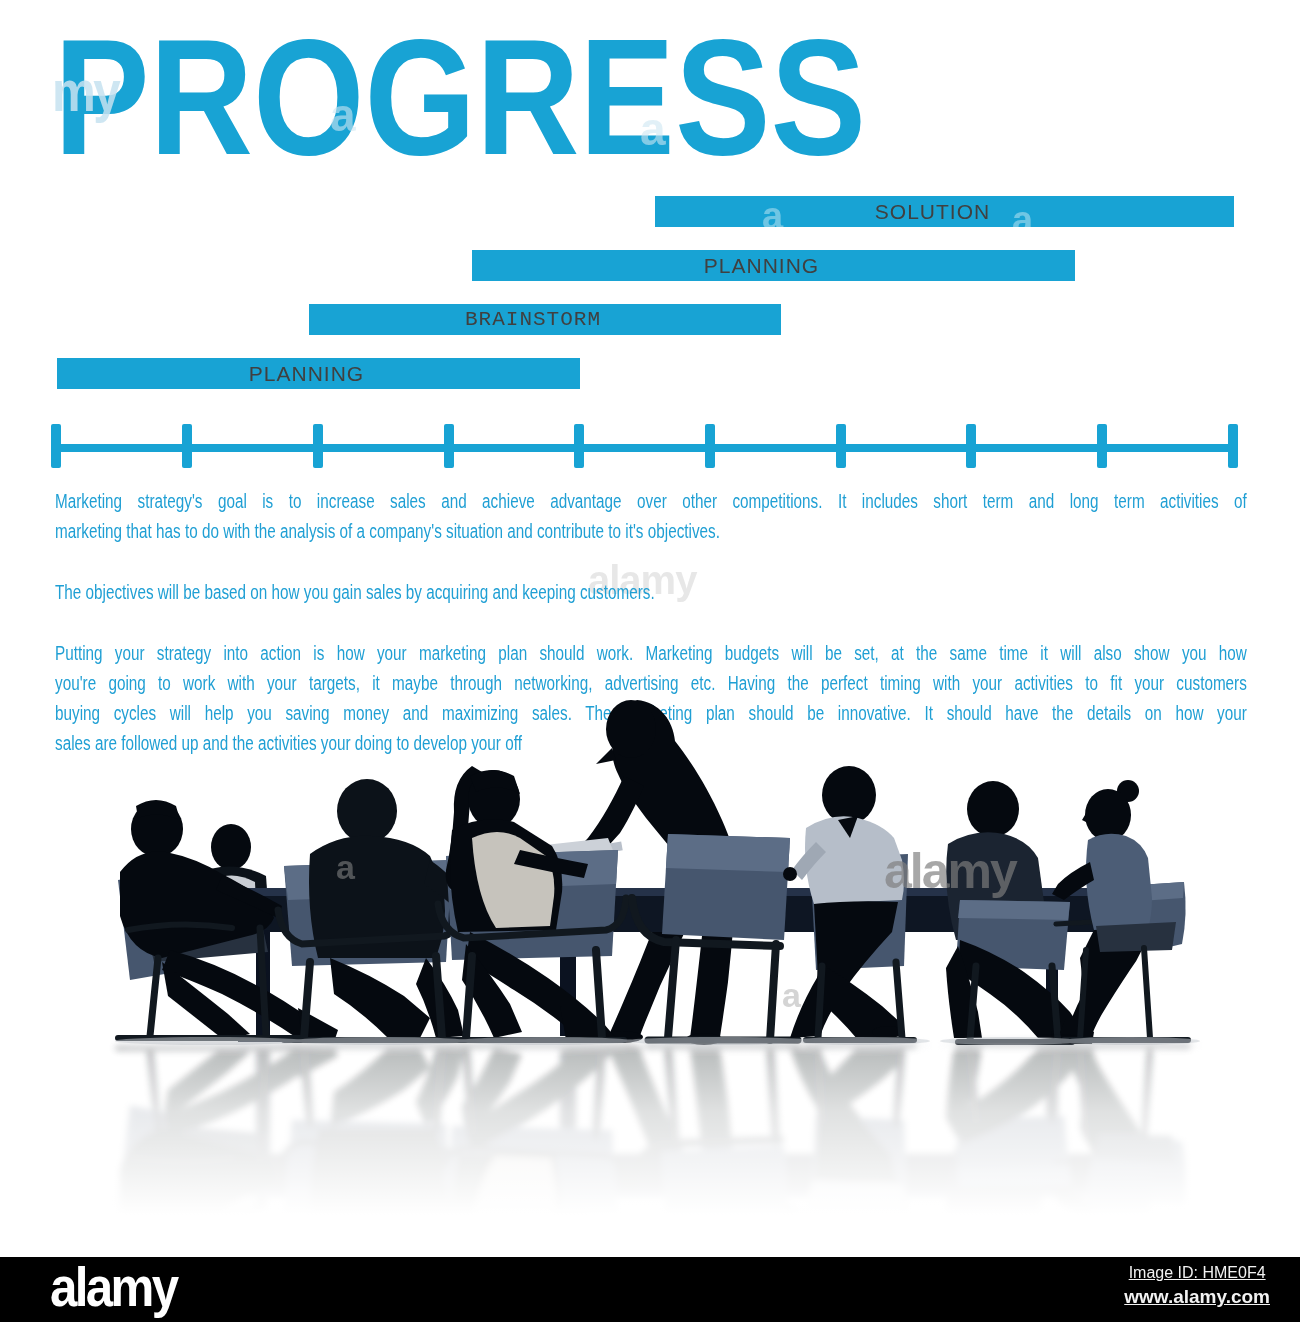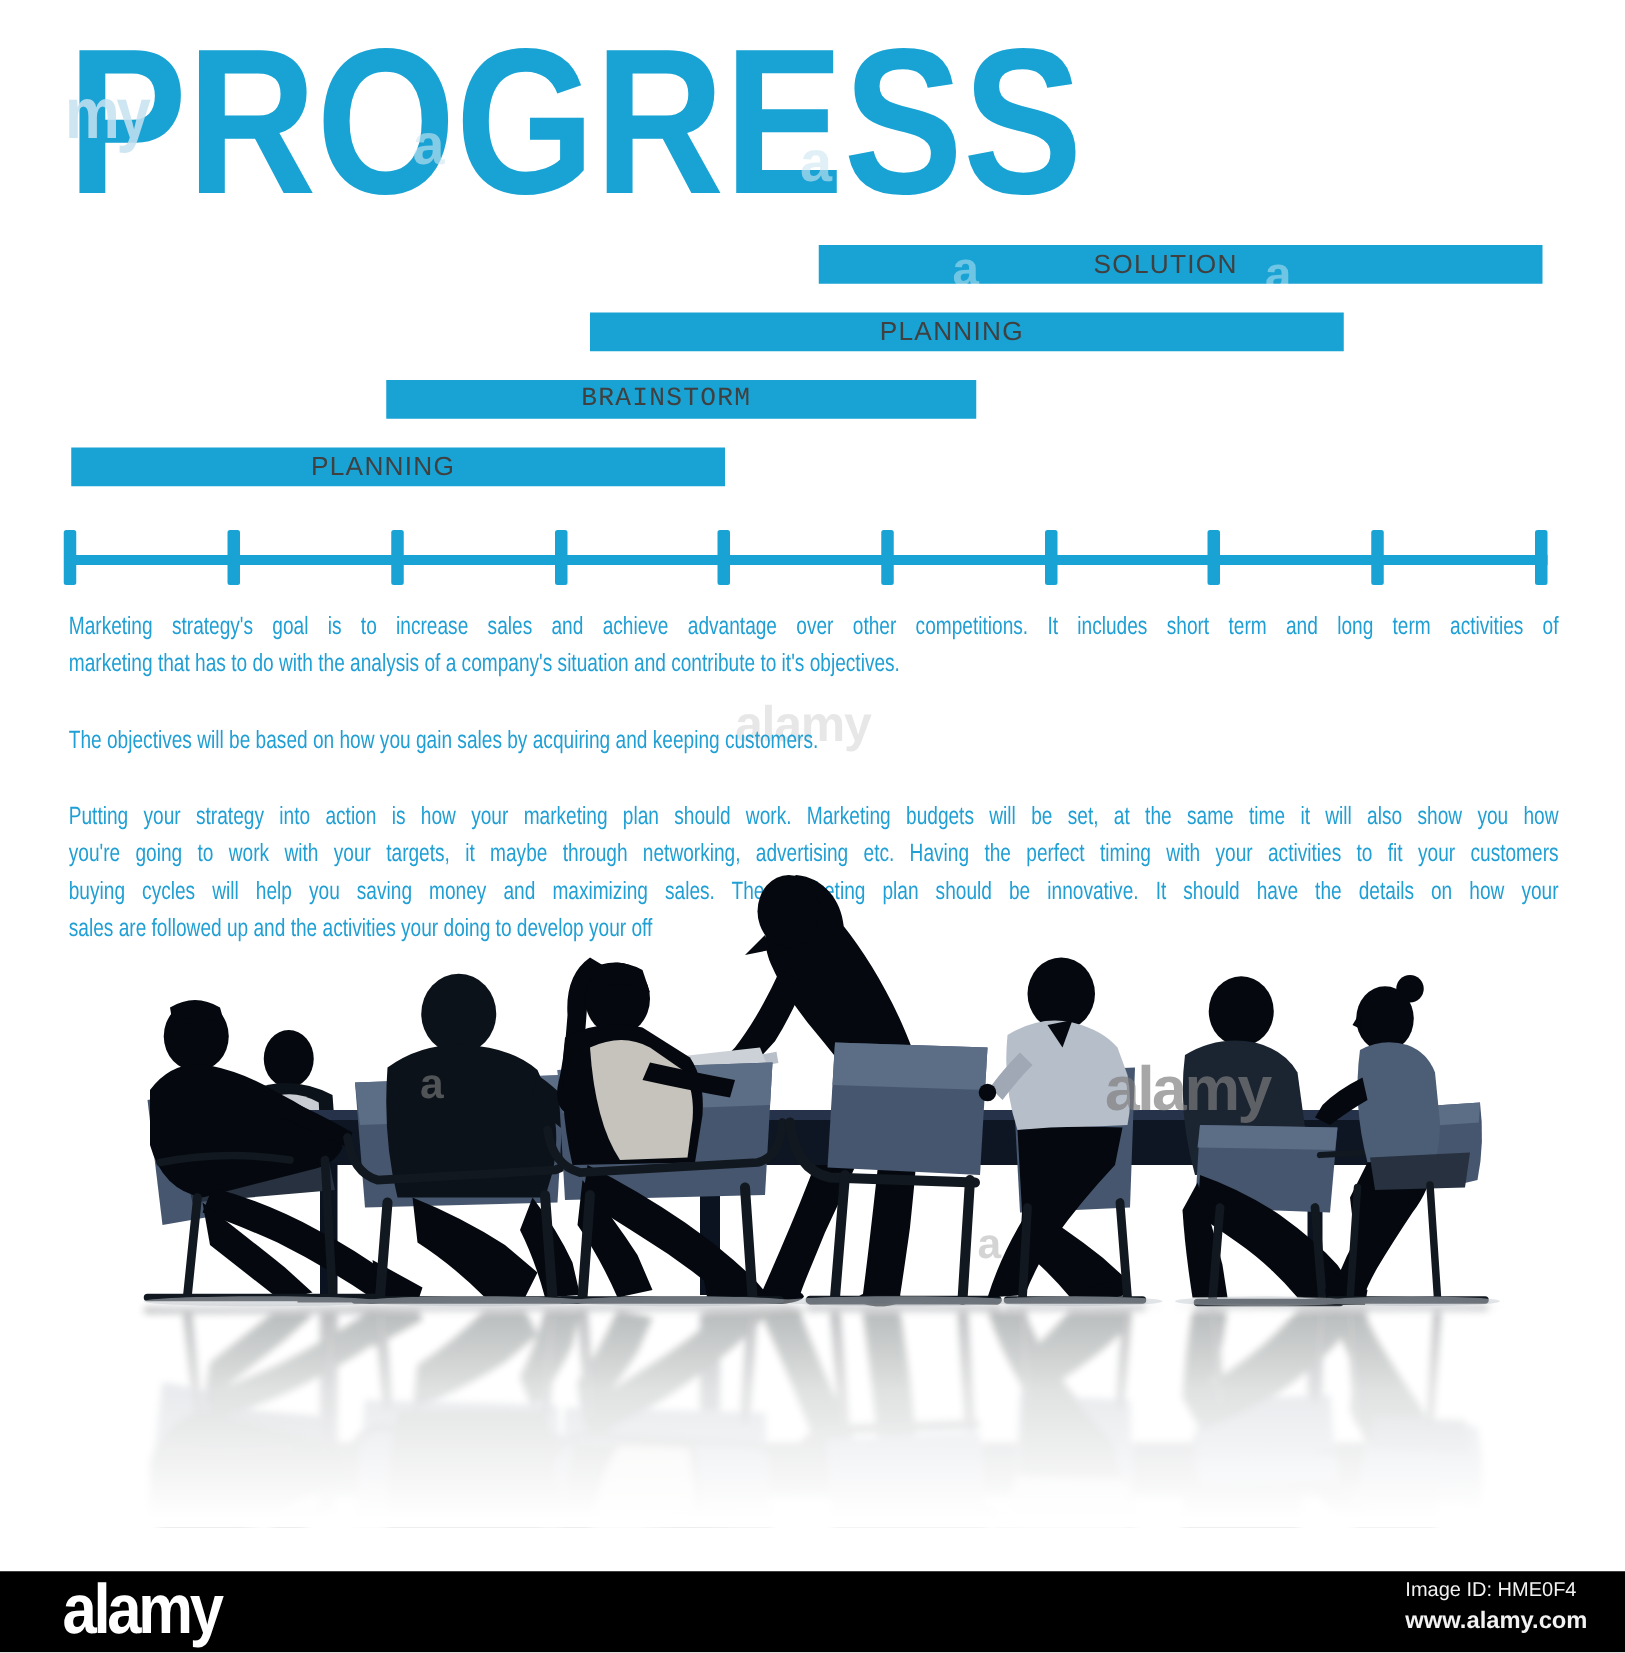--- a/index.html
+++ b/index.html
@@ -43,21 +43,21 @@
   #scene-svg{position:absolute;left:0;top:690px;z-index:3;}
   .ink{fill:#05090f;} .ink2{fill:#0c1219;} .navy{fill:#1b2431;}
   .chair{fill:#46566e;} .chairL{fill:#5c6d86;} .chairD{fill:#27313f;}
   .frame{stroke:#11181f;fill:none;stroke-linecap:round;}
   .tbl{fill:#0e1623;} .paper{fill:#ccd1d8;} .shirt{fill:#b6bec9;}
   .blouse{fill:#c9cdd3;} .jacket{fill:#c6c3bc;} .wshirt{fill:#4c5d76;}
   
   #footer{position:absolute;left:0;top:1257px;width:1300px;height:65px;background:#000;z-index:10;}
   #footer-logo{position:absolute;left:50px;top:2px;color:#fff;font-weight:bold;font-size:56px;
                letter-spacing:-3px;transform:scaleX(.88);transform-origin:left top;line-height:1;}
-  #footer-right{position:absolute;right:30px;top:7px;text-align:left;color:#f2f2f2;}
+  #footer-right{position:absolute;right:30px;top:7px;text-align:center;color:#f2f2f2;text-decoration:underline;}
   #footer-id{font-size:16px;}
   #footer-url{font-size:19px;font-weight:bold;margin-top:4px;}
 </style>
 </head>
 <body>
 
 <div id="stage">
 
   <svg id="title-svg" width="840" height="140" viewBox="0 0 840 140">
     <text x="4" y="126" font-size="166" textLength="812" lengthAdjust="spacingAndGlyphs">PROGRESS</text>

